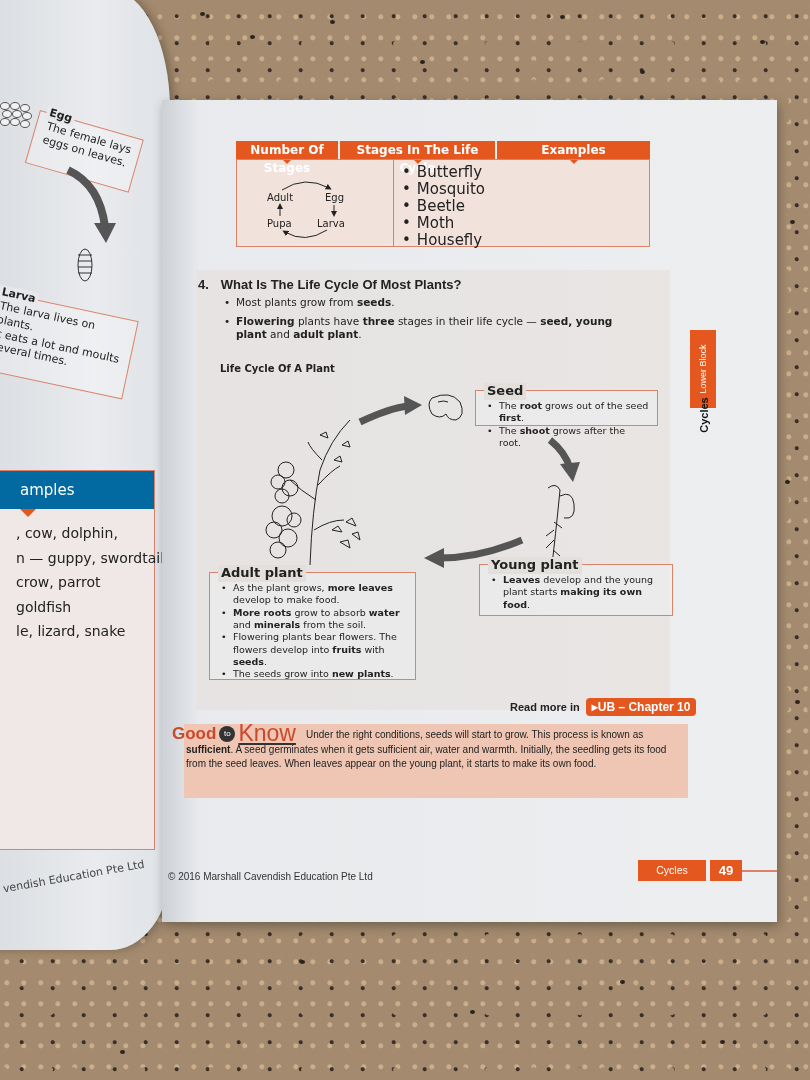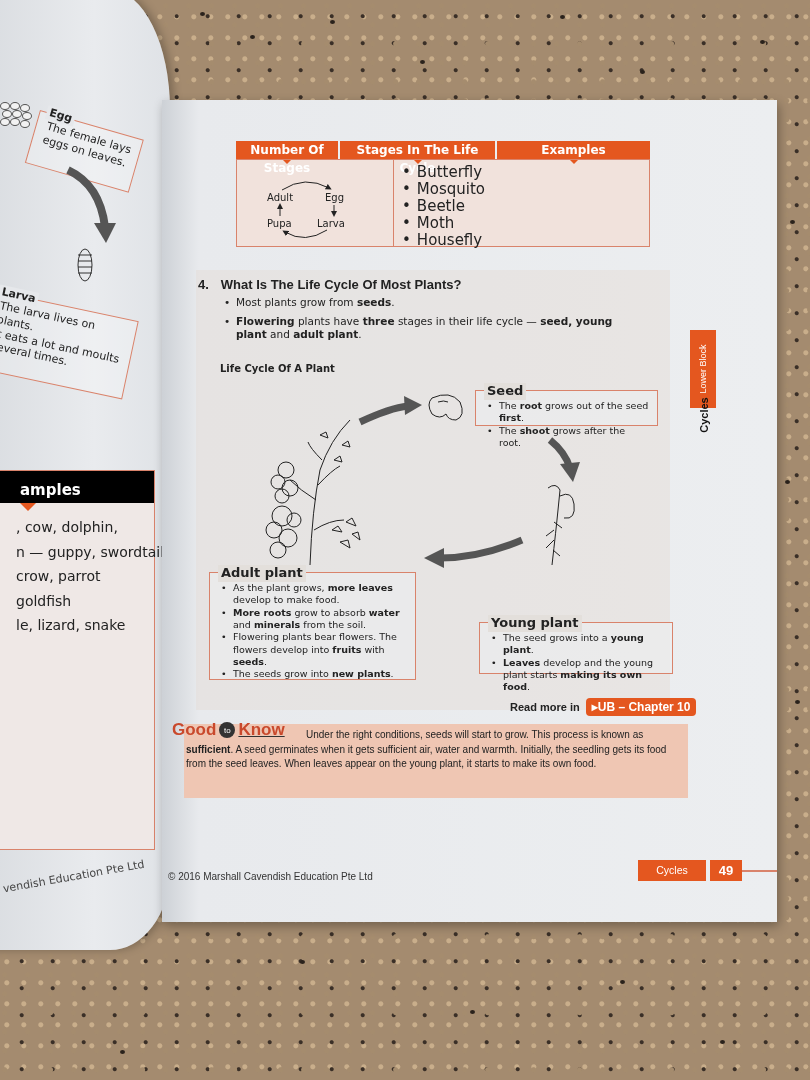--- a/index.html
+++ b/index.html
@@ -34,21 +34,21 @@
   .lp-box .t { font-weight: bold; font-size: 11px; position:absolute; top:-8px; left:6px; background:#e6e8eb; padding:0 3px; }
   .egg-box { left: 60px; top: 120px; width: 108px; height: 55px; transform: rotate(16deg); transform-origin: left top; }
   .larva-box { left: 12px; top: 300px; width: 150px; height: 80px; transform: rotate(12deg); transform-origin: left top; }
   .lp-arrow { position:absolute; left: 80px; top: 175px; width: 60px; height: 80px; }
   .larva-img { position:absolute; left: 90px; top: 255px; width: 30px; height: 40px; }
   .examples-panel {
     position: absolute; left: 0; top: 480px; width: 155px; height: 380px;
     border: 1.5px solid #d9836b; border-left: none; background: #efe8e6;
   }
   .examples-header {
-    height: 32px; background: #000000; color: #fff; font-weight: bold; font-size: 15px;
+    height: 38px; background: #0369a1; color: #fff; font-weight: normal; font-size: 15px;
     padding: 10px 0 0 20px; position: relative;
   }
   .examples-header::after { content:""; position:absolute; left: 20px; bottom:-8px; border:8px solid transparent; border-top-color:#e4571f; border-bottom:0; }
   .examples-list { padding: 12px 0 0 16px; font-size: 14px; color:#222; line-height: 1.75; }
   .examples-list div { white-space: nowrap; }
   .lp-footer { position:absolute; left: 0; top: 880px; font-size: 11px; color:#444; transform: rotate(-10deg); white-space: nowrap; }
 
   
   .right-page {
     position: absolute; left: 162px; top: 100px; width: 615px; height: 822px;
@@ -93,34 +93,34 @@
 
   .callout {
     position:absolute; border: 1.3px solid #d9836b; font-size: 9.5px; color:#222; line-height: 1.3;
     padding: 9px 8px 5px 10px; background: rgba(236,238,240,.6);
   }
   .callout .t { position:absolute; top: -8px; left: 8px; padding: 0 3px; background:#e3dfdb; font-weight:bold; font-size: 13px; }
   .callout ul { list-style:none; }
   .callout li { position:relative; padding-left: 13px; }
   .callout li::before { content:"•"; position:absolute; left: 1px; }
   .seed-box { left: 475px; top: 390px; width: 183px; height: 36px; }
-  .young-box { left: 479px; top: 622px; width: 194px; height: 52px; }
+  .young-box { left: 479px; top: 564px; width: 194px; height: 52px; }
   .adult-box { left: 209px; top: 572px; width: 207px; height: 108px; }
 
   .diagram-svg { position:absolute; left: 260px; top: 390px; width: 330px; height: 180px; }
 
   .read-more { position:absolute; left: 510px; top: 674px; font-size: 11px; font-weight: bold; color:#222; font-family:"Liberation Sans", sans-serif; display:flex; align-items:center; gap: 6px; margin-top: 24px; }
   .read-more .chip { background:#e4571f; color:#fff; border-radius: 4px; padding: 2px 6px; font-size: 12px; }
 
   .gtk { position:absolute; left: 172px; top: 720px; width: 516px; height: 78px; }
   .gtk-bg { position:absolute; left: 12px; top: 4px; width: 504px; height: 74px; background:#efc6b3; }
   .gtk-logo { position:absolute; left: 0; top: 0; display:flex; align-items:center; font-family:"Liberation Sans", sans-serif; }
   .gtk-logo .g { color:#c9492c; font-size: 17px; font-weight:bold; }
   .gtk-logo .to { background:#333; color:#fff; border-radius:50%; width: 16px; height:16px; font-size: 8px; display:inline-flex; align-items:center; justify-content:center; margin: 0 3px; }
-  .gtk-logo .k { color:#c9492c; font-size: 17px; font-weight:bold; text-decoration: underline; text-decoration-color:#333; }
+  .gtk-logo .k { color:#c9492c; font-size: 23px; font-weight:normal; text-decoration: underline; text-decoration-color:#333; }
   .gtk-text { position:absolute; left: 14px; top: 8px; width: 495px; font-size: 10px; color:#222; line-height: 1.45; text-indent: 120px; font-family:"Liberation Sans", sans-serif; }
 
   .footer-copy { position:absolute; left: 168px; top: 871px; font-size: 10px; color:#333; font-family:"Liberation Sans", sans-serif; }
   .footer-chapter { position:absolute; left: 638px; top: 860px; width: 68px; height: 21px; background:#e4571f; color:#fff; font-size: 10.5px; text-align:center; line-height: 21px; font-family:"Liberation Sans", sans-serif; }
   .footer-page { position:absolute; left: 710px; top: 860px; width: 32px; height: 21px; background:#e4571f; color:#fff; font-size: 13px; font-weight:bold; text-align:center; line-height: 21px; font-family:"Liberation Sans", sans-serif; }
   .footer-line { position:absolute; left: 742px; top: 870px; width: 35px; height: 1.5px; background:#d9836b; }
   b { font-weight: bold; }
 </style>
 </head>
 <body>
@@ -294,21 +294,20 @@
   <span class="t">Seed</span>
   <ul>
     <li><span>The </span><b>root</b><span> grows out of the seed </span><b>first</b><span>.</span></li>
     <li><span>The </span><b>shoot</b><span> grows after the root.</span></li>
   </ul>
 </div>
 
 <div class="callout young-box">
   <span class="t">Young plant</span>
   <ul>
-    <li><span>The seed grows into a </span><b>young plant</b><span>.</span></li>
     <li><span></span><b>Leaves</b><span> develop and the young plant starts </span><b>making its own food</b><span>.</span></li>
   </ul>
 </div>
 
 <div class="callout adult-box">
   <span class="t">Adult plant</span>
   <ul>
     <li><span>As the plant grows, </span><b>more leaves</b><span> develop to make food.</span></li>
     <li><span></span><b>More roots</b><span> grow to absorb </span><b>water</b><span> and </span><b>minerals</b><span> from the soil.</span></li>
     <li><span>Flowering plants bear flowers. The flowers develop into </span><b>fruits</b><span> with </span><b>seeds</b><span>.</span></li>

